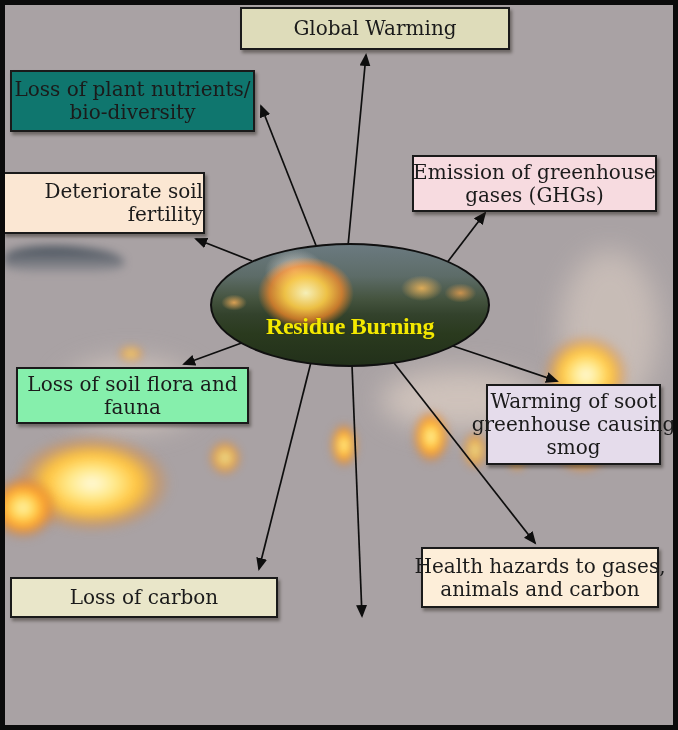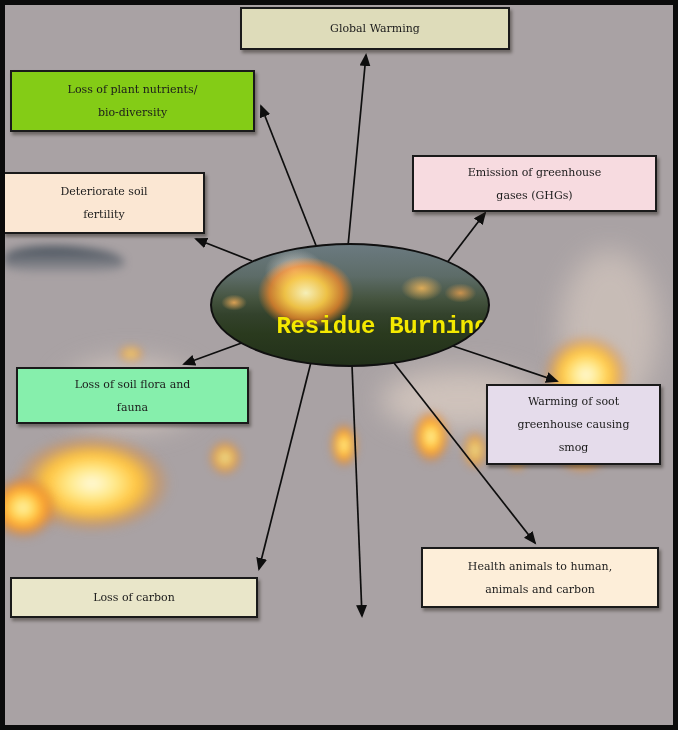--- a/index.html
+++ b/index.html
@@ -42,36 +42,36 @@
   
   .frame{position:absolute;inset:0;border:5px solid #0b0b0b;pointer-events:none;z-index:50;}
 
   
   svg.arrows{position:absolute;inset:0;z-index:10;}
   svg.arrows line{stroke:#0e0e0e;stroke-width:1.7;}
 
   
   .box{position:absolute;z-index:20;border:2px solid #1a1a1a;box-sizing:border-box;
     display:flex;flex-direction:column;justify-content:center;align-items:center;
-    font-family:"DejaVu Serif","Liberation Serif",serif;font-size:11px;line-height:23px;
+    font-family:"DejaVu Serif","Liberation Serif",serif;font-size:20px;line-height:23px;
     color:#1b1b1b;text-align:center;box-shadow:2px 3px 3px rgba(35,30,25,.45);}
   .box span{display:block;white-space:nowrap;}
 
   
   .ellipse{position:absolute;left:210px;top:243px;width:280px;height:124px;z-index:30;
     border:2px solid #101010;border-radius:50%;box-sizing:border-box;overflow:hidden;
     background:
       radial-gradient(60px 45px at 34% 40%, rgba(255,247,190,.95) 0%, rgba(255,204,70,.9) 35%, rgba(255,140,40,.7) 60%, transparent 80%),
       radial-gradient(40px 30px at 30% 22%, rgba(235,228,222,.8), transparent 75%),
       radial-gradient(26px 16px at 76% 36%, rgba(255,190,90,.8), transparent 80%),
       radial-gradient(20px 12px at 90% 40%, rgba(255,170,80,.7), transparent 80%),
       radial-gradient(16px 10px at 8% 48%, rgba(255,180,90,.8), transparent 80%),
       linear-gradient(180deg,#6b7a80 0%,#5d6c68 26%,#45543f 45%,#33422c 58%,#2a3a1e 74%,#22301a 100%);}
-  .center-label{position:absolute;left:0;right:0;top:57%;text-align:right;
-    font-family:Liberation Mono, monospace;font-weight:600;font-size:24px;
+  .center-label{position:absolute;left:0;right:0;top:57%;text-align:center;
+    font-family:Liberation Serif, serif;font-weight:600;font-size:24px;
     letter-spacing:-0.3px;color:#f4e900;text-shadow:0 0 2px rgba(60,60,0,.35);}
 </style>
 </head>
 <body>
 
 <div class="canvas">
 
   <div class="photo">
     <div class="treeline"></div>
     <div class="smoke" style="left:60px;top:360px;width:140px;height:70px;"></div>
@@ -103,52 +103,52 @@
     <line x1="447" y1="344" x2="557" y2="381" marker-end="url(#ah)"></line>
     <line x1="311" y1="362" x2="259" y2="569" marker-end="url(#ah)"></line>
     <line x1="352" y1="365" x2="362" y2="616" marker-end="url(#ah)"></line>
     <line x1="394" y1="363" x2="535" y2="543" marker-end="url(#ah)"></line>
   </svg>
 
   <div class="box" style="left: 240px; top: 7px; width: 270px; height: 43px; background: rgb(222, 220, 186);">
     <span>Global Warming</span>
   </div>
 
-  <div class="box" style="left: 10px; top: 70px; width: 245px; height: 62px; background: #84cc16;">
+  <div class="box" style="left: 10px; top: 70px; width: 245px; height: 62px; background: #0f766e;">
     <span>Loss of plant nutrients/</span>
     <span>bio-diversity</span>
   </div>
 
-  <div class="box" style="left: 3px; top: 172px; width: 202px; height: 62px; background: rgb(251, 231, 211);">
+  <div class="box" style="left: 3px; top: 172px; width: 202px; height: 62px; background: rgb(251, 231, 211); align-items: flex-end;">
     <span>Deteriorate soil</span>
     <span>fertility</span>
   </div>
 
   <div class="box" style="left: 412px; top: 155px; width: 245px; height: 57px; background: rgb(247, 219, 224);">
     <span>Emission of greenhouse</span>
     <span>gases (GHGs)</span>
   </div>
 
   <div class="box" style="left: 16px; top: 367px; width: 233px; height: 57px; background: #86efac;">
     <span>Loss of soil flora and</span>
     <span>fauna</span>
   </div>
 
   <div class="box" style="left: 486px; top: 384px; width: 175px; height: 81px; background: rgb(229, 220, 235);">
     <span>Warming of soot</span>
     <span>greenhouse causing</span>
     <span>smog</span>
   </div>
 
-  <div class="box" style="left: 10px; top: 577px; width: 248px; height: 41px; background: rgb(233, 230, 201);">
+  <div class="box" style="left: 10px; top: 577px; width: 268px; height: 41px; background: rgb(233, 230, 201);">
     <span>Loss of carbon</span>
   </div>
 
   <div class="box" style="left: 421px; top: 547px; width: 238px; height: 61px; background: rgb(253, 238, 217);">
-    <span>Health animals to human,</span>
+    <span>Health hazards to gases,</span>
     <span>animals and carbon</span>
   </div>
 
 
   <div class="ellipse">
     <span class="center-label">Residue Burning</span>
   </div>
 
   <div class="frame"></div>
 </div>

